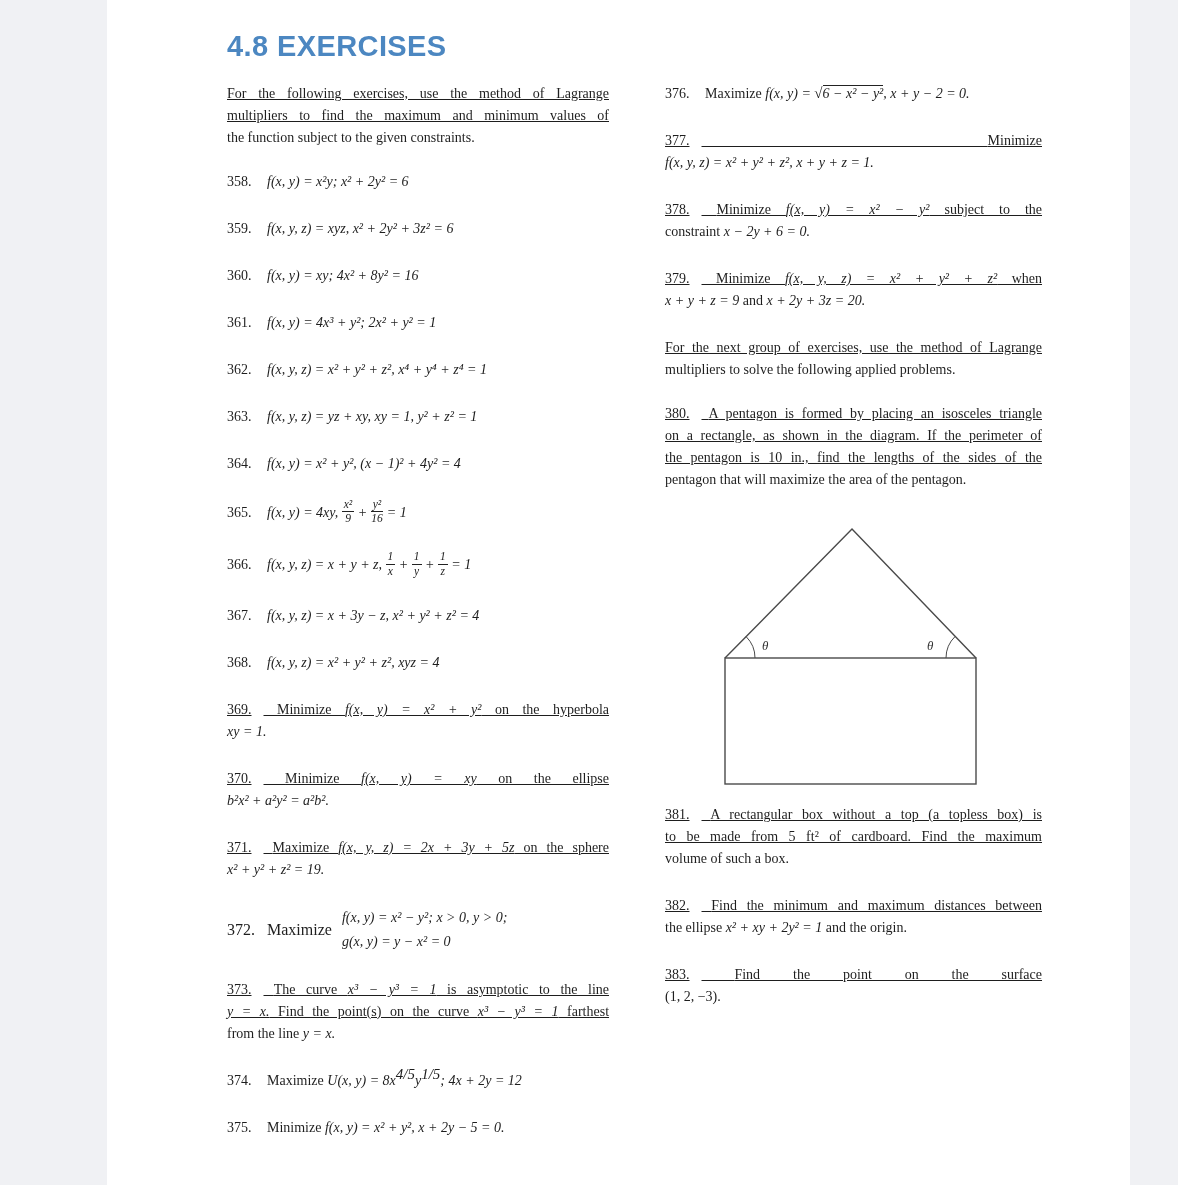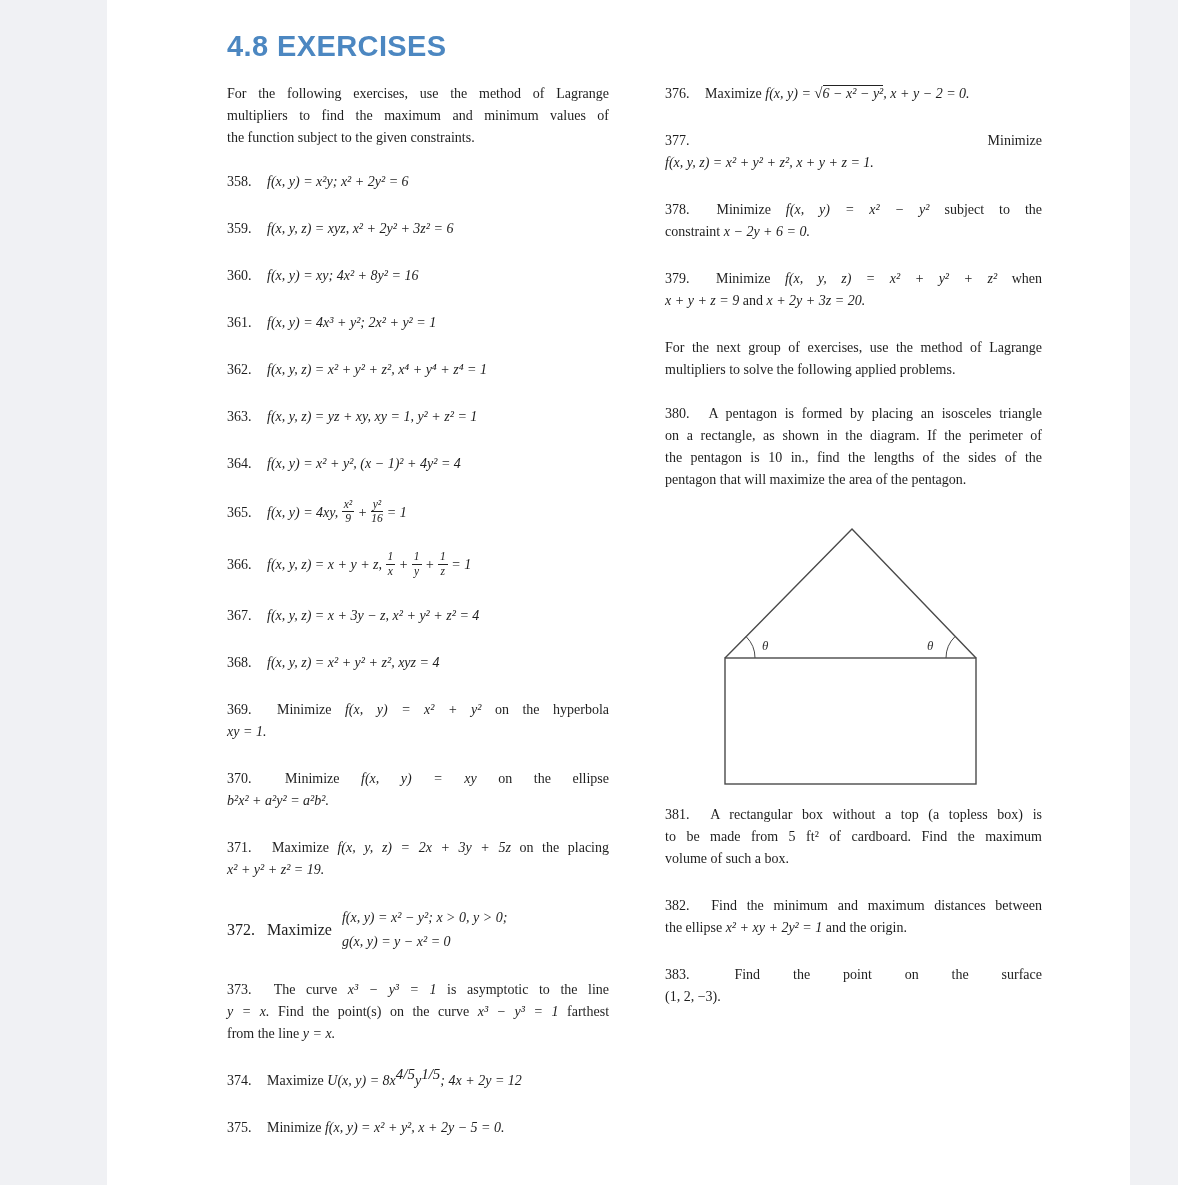--- a/index.html
+++ b/index.html
@@ -6,21 +6,21 @@
   body{width:1178px;height:1200px;position:relative;background:#ffffff;
        font-family:"Liberation Serif",serif;color:#1e1e1e;overflow:hidden;}
   .margin-strip{position:absolute;top:0;background:#f0f1f4;}
   #left-strip{left:0;width:107px;height:1185px;}
   #right-strip{left:1130px;width:48px;height:1185px;}
   #col-left{position:absolute;left:227px;top:30px;width:382px;}
   #col-right{position:absolute;left:665px;top:82px;width:377px;}
   h1{font-family:"Liberation Sans",sans-serif;font-weight:bold;font-size:29px;
      color:#4c87c1;margin:0 0 20px 0;letter-spacing:0.4px;}
   .line{line-height:22px;font-size:14px;min-height:22px;}
-  .jl{text-align:justify;text-align-last:justify;}
+  .jl{text-align:justify;text-align-last:justify;text-decoration:underline;}
   .para{margin-bottom:22px;}
   .ex{margin-bottom:25px;}
   .m{font-style:italic;}
   .t{font-style:normal;}
   .num{font-style:normal;margin-right:12px;}
   sup.sup{font-size:15px;font-style:italic;vertical-align:super;line-height:0;}
   .fr{display:inline-block;vertical-align:middle;text-align:center;font-size:11.5px;
       line-height:1.15;position:relative;top:-2px;font-style:italic;}
   .fr .n{display:block;border-bottom:1px solid #222;padding:0 2px;}
   .fr .d{display:block;}
@@ -83,21 +83,21 @@
       </div>
       <div class="ex">
         <div class="line jl"><span class="num">369.</span> <span class="t">Minimize </span><span class="m">f(x, y) = x² + y²</span><span class="t"> on the hyperbola</span></div>
         <div class="line"><span class="m">xy = 1.</span></div>
       </div>
       <div class="ex">
         <div class="line jl"><span class="num">370.</span> <span class="t">Minimize </span><span class="m">f(x, y) = xy</span><span class="t"> on the ellipse</span></div>
         <div class="line"><span class="m">b²x² + a²y² = a²b².</span></div>
       </div>
       <div class="ex">
-        <div class="line jl"><span class="num">371.</span> <span class="t">Maximize </span><span class="m">f(x, y, z) = 2x + 3y + 5z</span><span class="t"> on the placing</span></div>
+        <div class="line jl"><span class="num">371.</span> <span class="t">Maximize </span><span class="m">f(x, y, z) = 2x + 3y + 5z</span><span class="t"> on the sphere</span></div>
         <div class="line"><span class="m">x² + y² + z² = 19.</span></div>
       </div>
       <div class="ex row">
         <span class="num">372.</span>
         <span class="t lab">Maximize</span>
         <span class="stack">
           <span class="m srow">f(x, y) = x² − y²; x &gt; 0, y &gt; 0;</span>
           <span class="m srow">g(x, y) = y − x² = 0</span>
         </span>
       </div>

